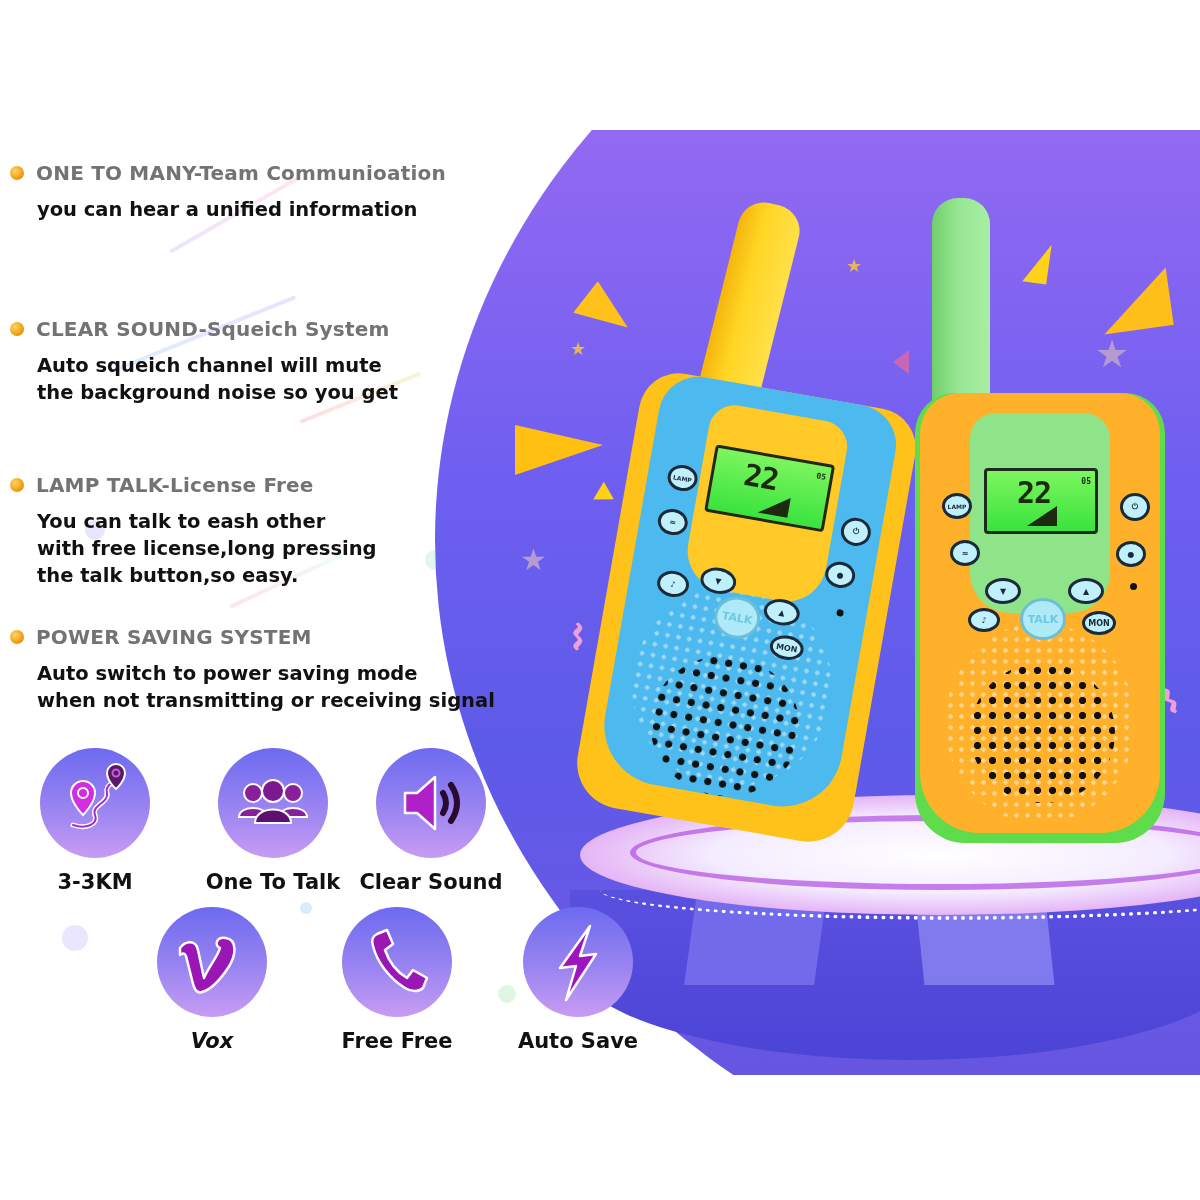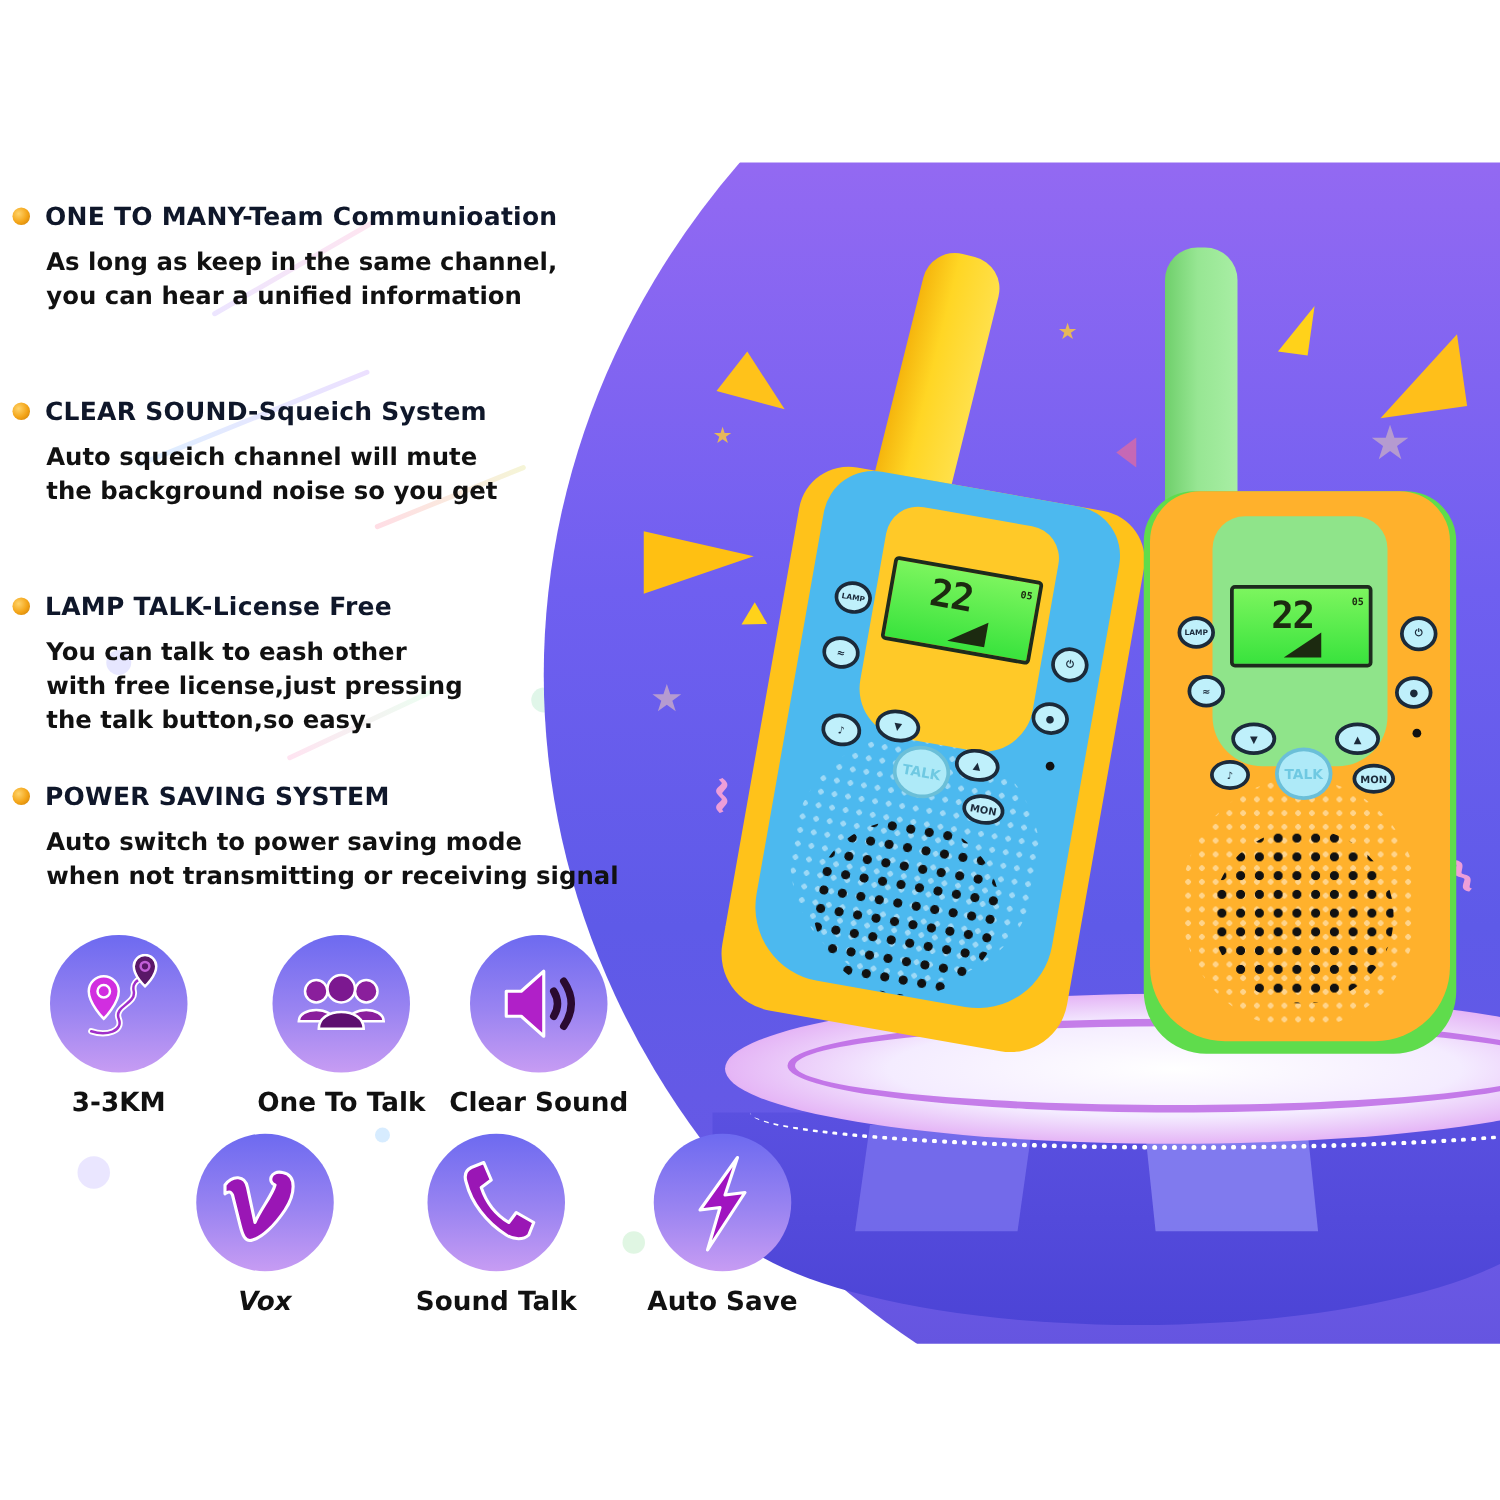--- a/index.html
+++ b/index.html
@@ -27,21 +27,21 @@
   
   .feature { position: absolute; left: 10px; width: 540px; }
   .feature-head { display: flex; align-items: center; height: 26px; }
   .bullet {
     width: 14px; height: 14px; border-radius: 50%; margin-right: 12px;
     background: radial-gradient(circle at 35% 35%, #ffd36a 0%, #f3a417 55%, #c97a05 100%);
     flex: 0 0 auto;
   }
   .feature-title {
     font-family: "DejaVu Sans", sans-serif; font-weight: bold; font-size: 20px;
-    color: #0f172a; letter-spacing: 0.2px; white-space: nowrap; text-align: right;
+    color: #737373; letter-spacing: 0.2px; white-space: nowrap; text-align: right;
   }
   .feature-body {
     margin-left: 27px; margin-top: 10px;
     font-family: "DejaVu Sans", sans-serif; font-size: 19.5px; line-height: 27px;
     color: #111; white-space: nowrap; font-weight: 600;
   }
   .feature-body div { white-space: nowrap; }
 
   
   .badge { position: absolute; text-align: center; width: 150px; }
@@ -231,21 +231,20 @@
       </div>
     </div>
   </div>
 
   <div class="feature" style="top:160px;">
     <div class="feature-head">
       <span class="bullet"></span>
       <span class="feature-title">ONE TO MANY-Team Communioation</span>
     </div>
     <div class="feature-body">
-      <div>As long as keep in the same channel,</div>
       <div>you can hear a unified information</div>
     </div>
   </div>
 
   <div class="feature" style="top:316px;">
     <div class="feature-head">
       <span class="bullet"></span>
       <span class="feature-title">CLEAR SOUND-Squeich System</span>
     </div>
     <div class="feature-body">
@@ -254,21 +253,21 @@
     </div>
   </div>
 
   <div class="feature" style="top:472px;">
     <div class="feature-head">
       <span class="bullet"></span>
       <span class="feature-title">LAMP TALK-License Free</span>
     </div>
     <div class="feature-body">
       <div>You can talk to eash other</div>
-      <div>with free license,just pressing</div>
+      <div>with free license,long pressing</div>
       <div>the talk button,so easy.</div>
     </div>
   </div>
 
   <div class="feature" style="top:624px;">
     <div class="feature-head">
       <span class="bullet"></span>
       <span class="feature-title">POWER SAVING SYSTEM</span>
     </div>
     <div class="feature-body">
@@ -324,21 +323,21 @@
     </div>
     <div class="badge-label">Vox</div>
   </div>
 
   <div class="badge" style="left:322px;top:907px;">
     <div class="badge-circle">
       <svg viewBox="0 0 80 80">
         <path d="M20 12 l10 -4 l6 14 l-8 6 c4 12 12 22 22 28 l6 -8 l14 8 l-4 10 c-4 4 -12 4 -18 0 c-16 -10 -28 -26 -32 -42 c-2 -6 0 -10 4 -12z" fill="#9a16b5" stroke="#fff" stroke-width="2.5" stroke-linejoin="round"></path>
       </svg>
     </div>
-    <div class="badge-label">Sound Talk</div>
+    <div class="badge-label">Free Free</div>
   </div>
 
   <div class="badge" style="left:503px;top:907px;">
     <div class="badge-circle">
       <svg viewBox="0 0 80 80">
         <path d="M52 4 L22 46 L38 44 L28 78 L58 32 L42 34 Z" fill="#a014c0" stroke="#fff" stroke-width="2.5" stroke-linejoin="round"></path>
       </svg>
     </div>
     <div class="badge-label">Auto Save</div>
   </div>

